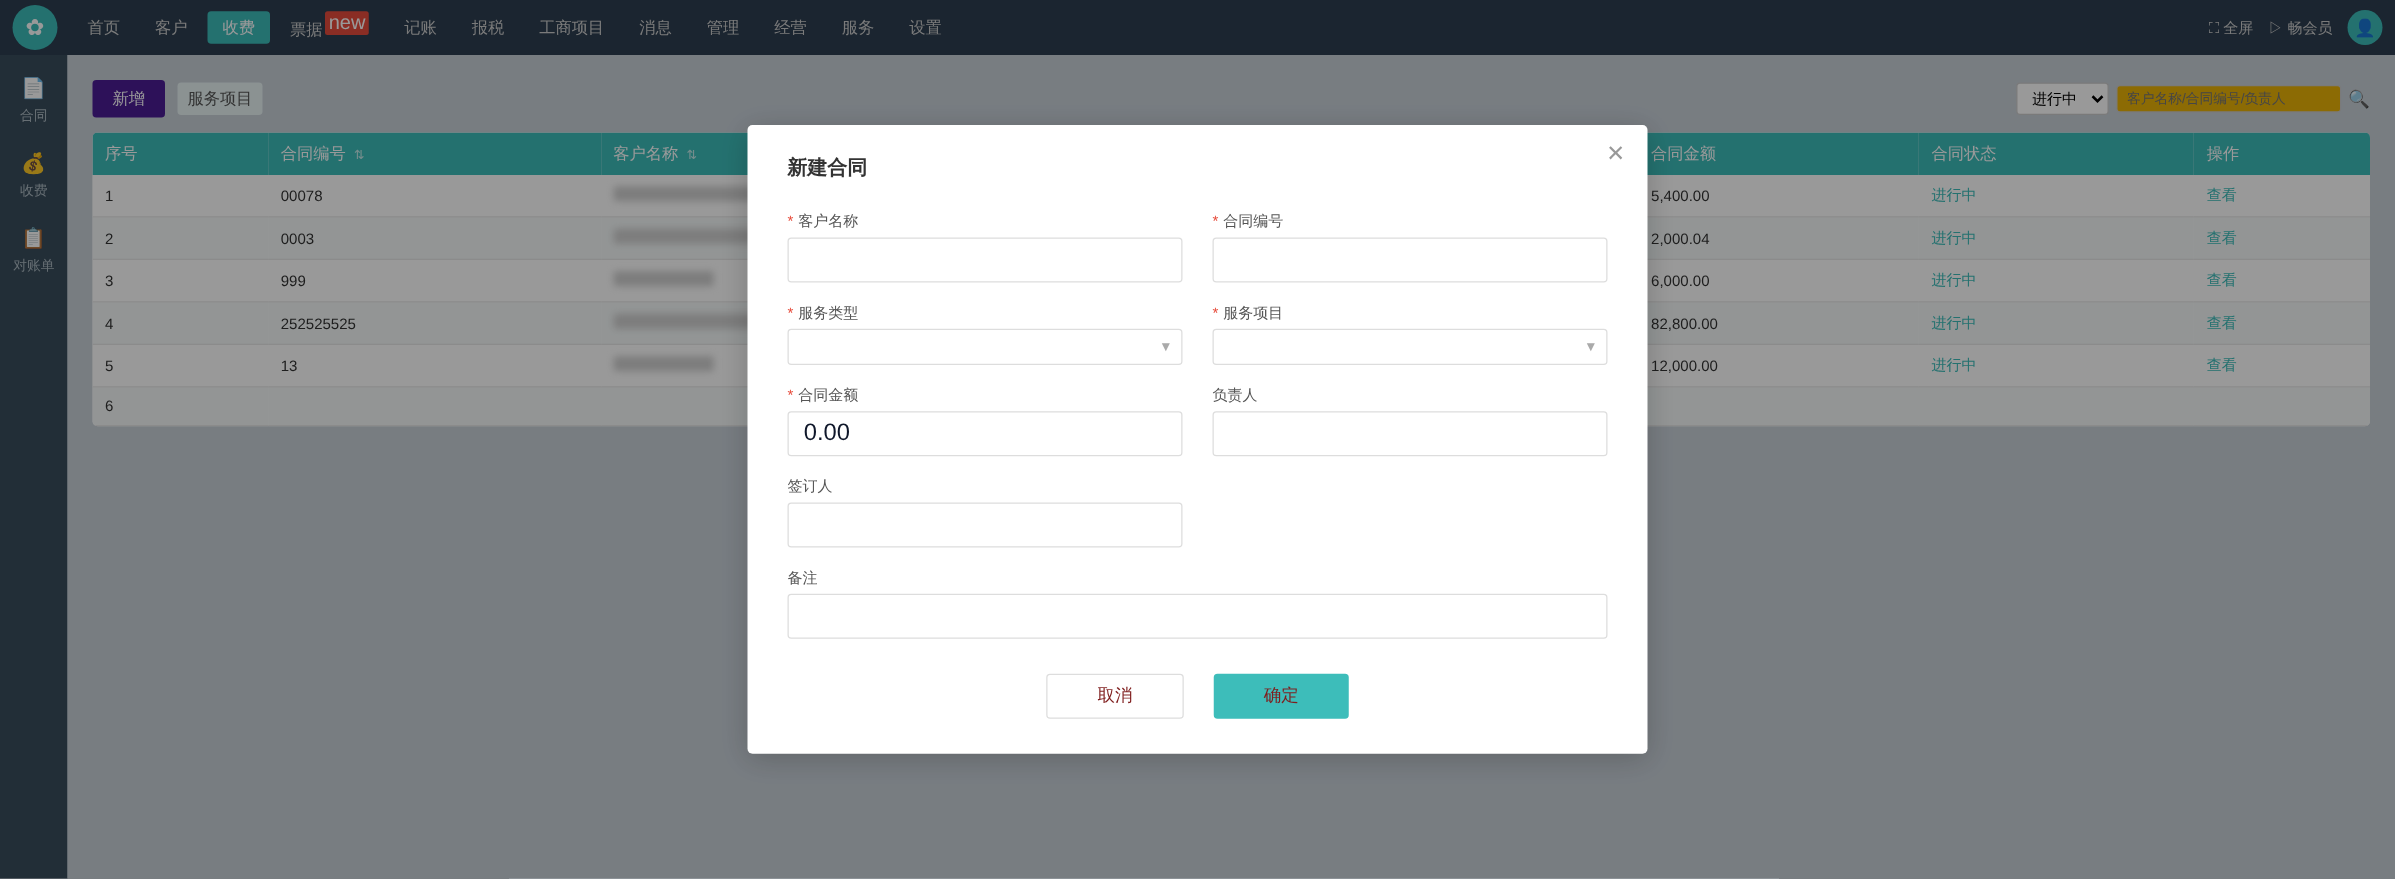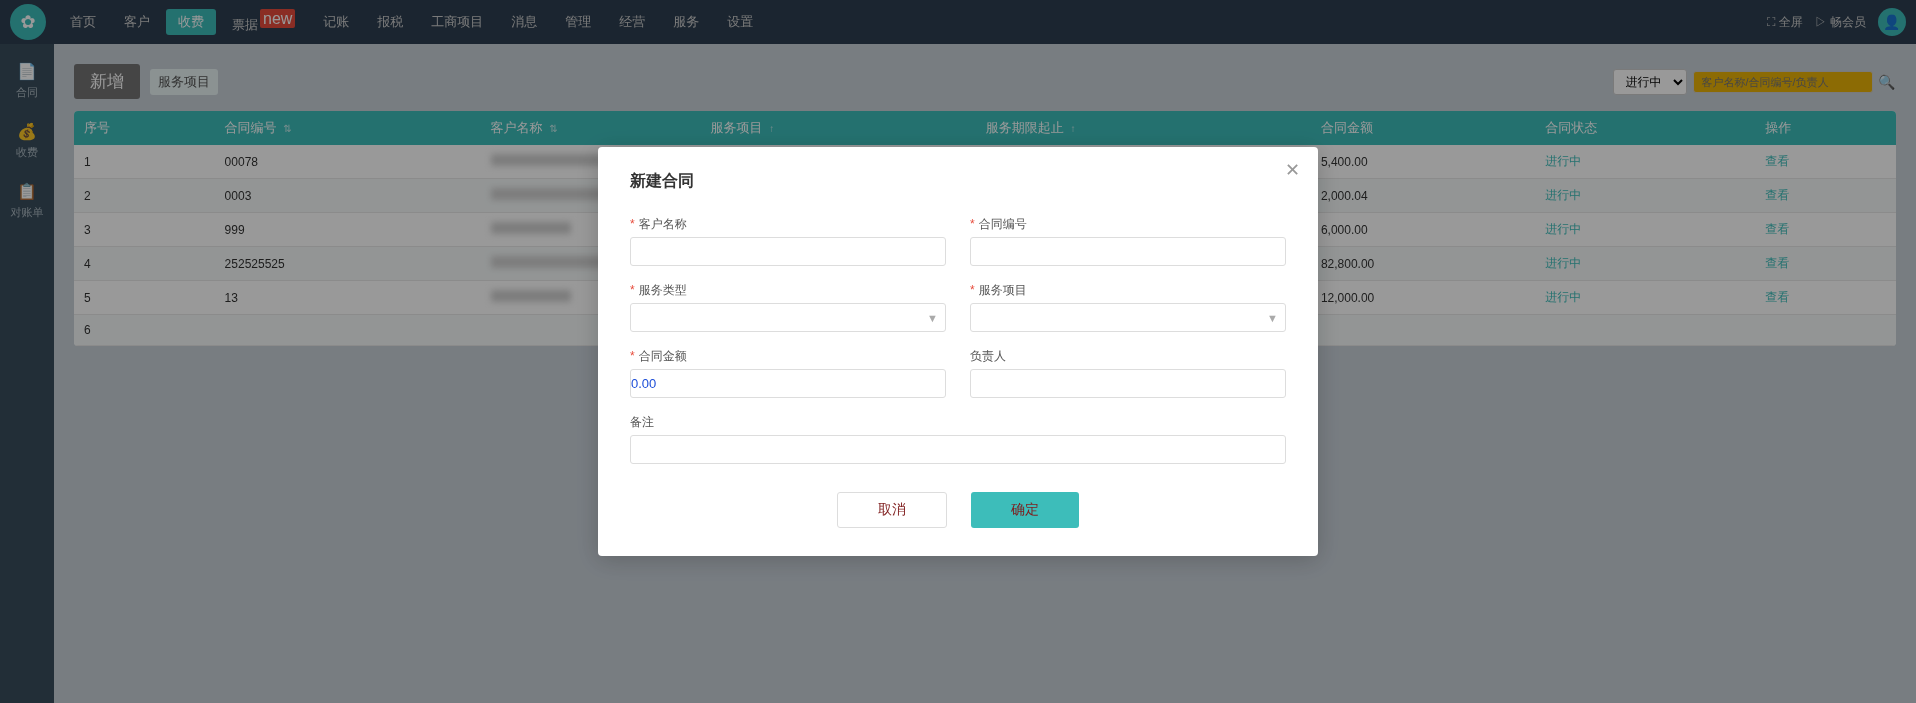--- a/index.html
+++ b/index.html
@@ -87,27 +87,27 @@
       padding: 20px;
       overflow: auto;
       background: #c8d0d8;
     }
 
     
     .toolbar {
       display: flex; align-items: center; gap: 10px; margin-bottom: 12px;
     }
     .btn-new {
-      background: #737373;
+      background: #4c1d95;
       color: white;
       border: none;
       padding: 6px 16px;
       border-radius: 3px;
       cursor: pointer;
-      font-size: 17px;
+      font-size: 13px;
     }
     .service-label {
       color: #555;
       font-size: 13px;
       padding: 4px 8px;
       background: #e8f4f4;
       border-radius: 3px;
     }
     .toolbar-right {
       margin-left: auto;
@@ -214,23 +214,23 @@
       font-size: 12px;
       color: #555;
     }
     .form-label .required {
       color: #e74c3c;
       margin-right: 4px;
     }
     .form-input {
       border: 1px solid #ddd;
       border-radius: 3px;
-      padding: 6px 0;
-      font-size: 13px;
-      color: #1d4ed8;
+      padding: 6px 12px;
+      font-size: 19px;
+      color: #0f172a;
       outline: none;
       width: 100%;
     }
     .form-select-wrap {
       position: relative;
     }
     .form-select-wrap select {
       width: 100%;
       border: 1px solid #ddd;
       border-radius: 3px;
@@ -488,20 +488,26 @@
         <input class="form-input" type="text" value="0.00" style="">
       </div>
 
       <div class="form-row">
         <label class="form-label">
           <span>负责人</span>
         </label>
         <input class="form-input" type="text" value="" style="">
       </div>
 
+      <div class="form-row">
+        <label class="form-label">
+          <span>签订人</span>
+        </label>
+        <input class="form-input" type="text" value="" style="">
+      </div>
 
     </div>
 
     <div class="form-row" style="margin-top:16px;">
       <label class="form-label">
         <span>备注</span>
       </label>
       <input class="form-input" type="text" value="" style="">
     </div>
 

